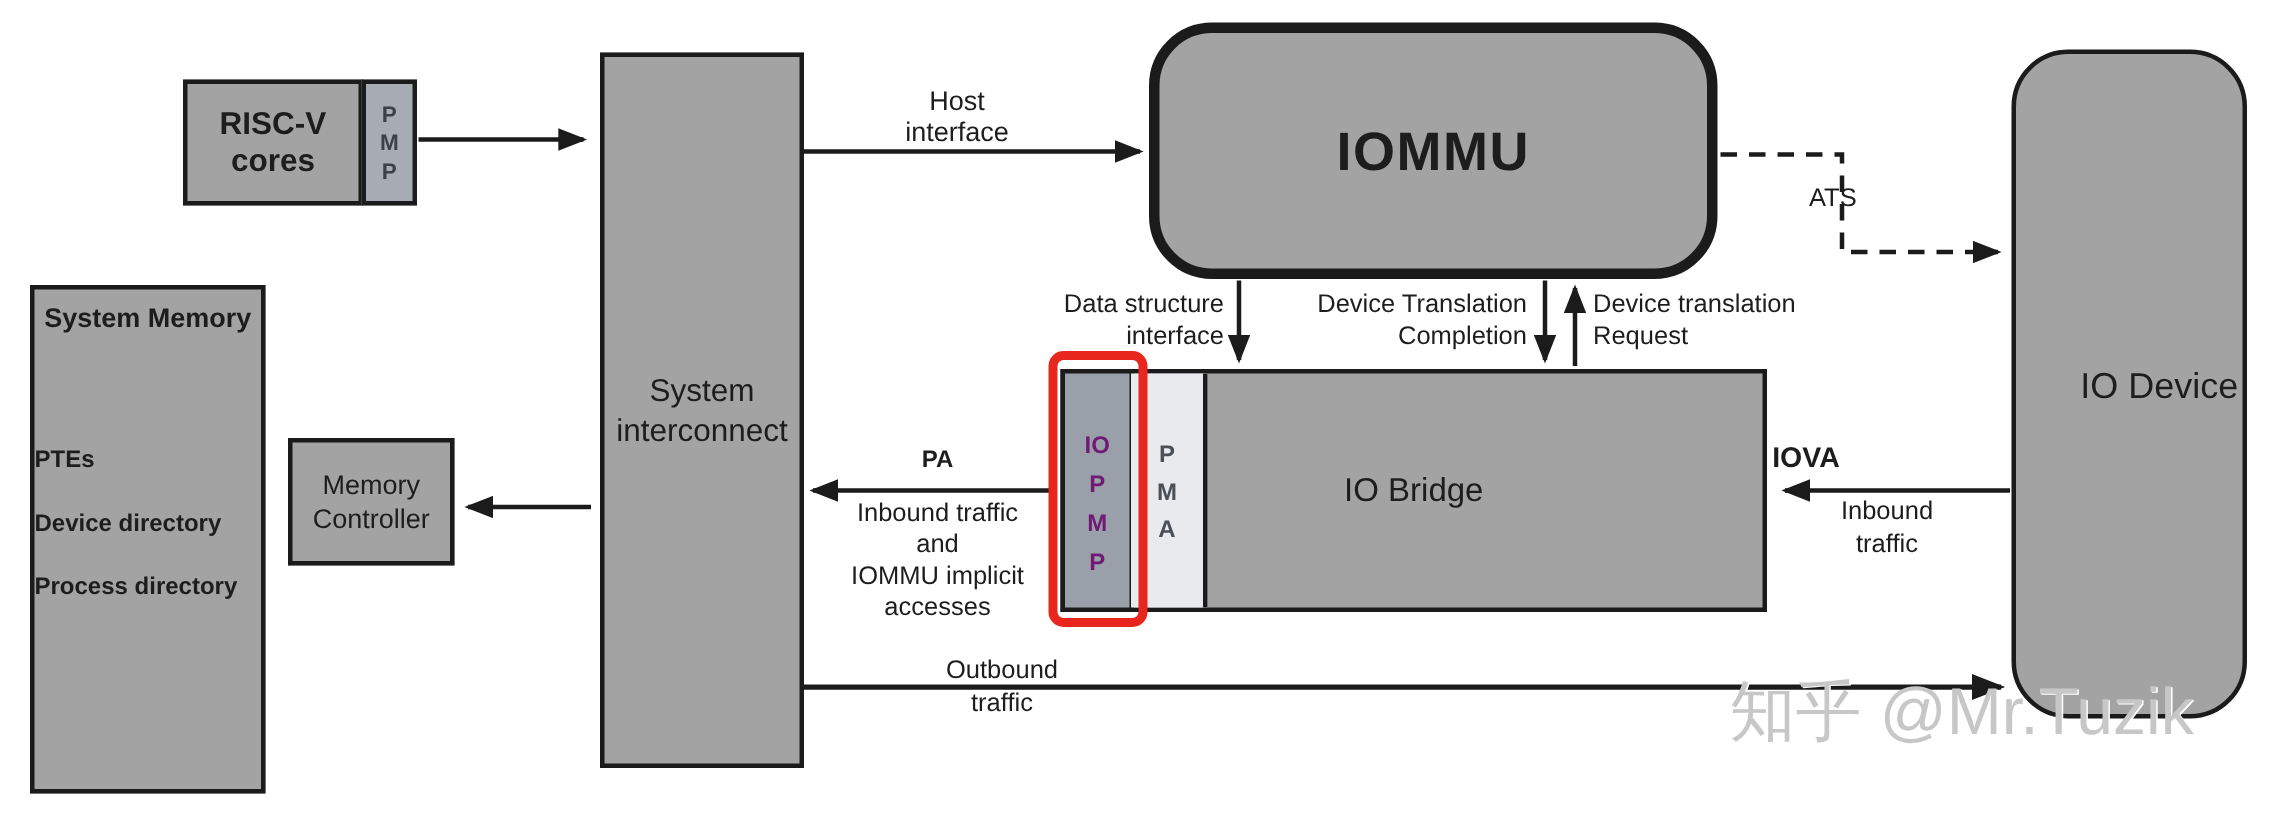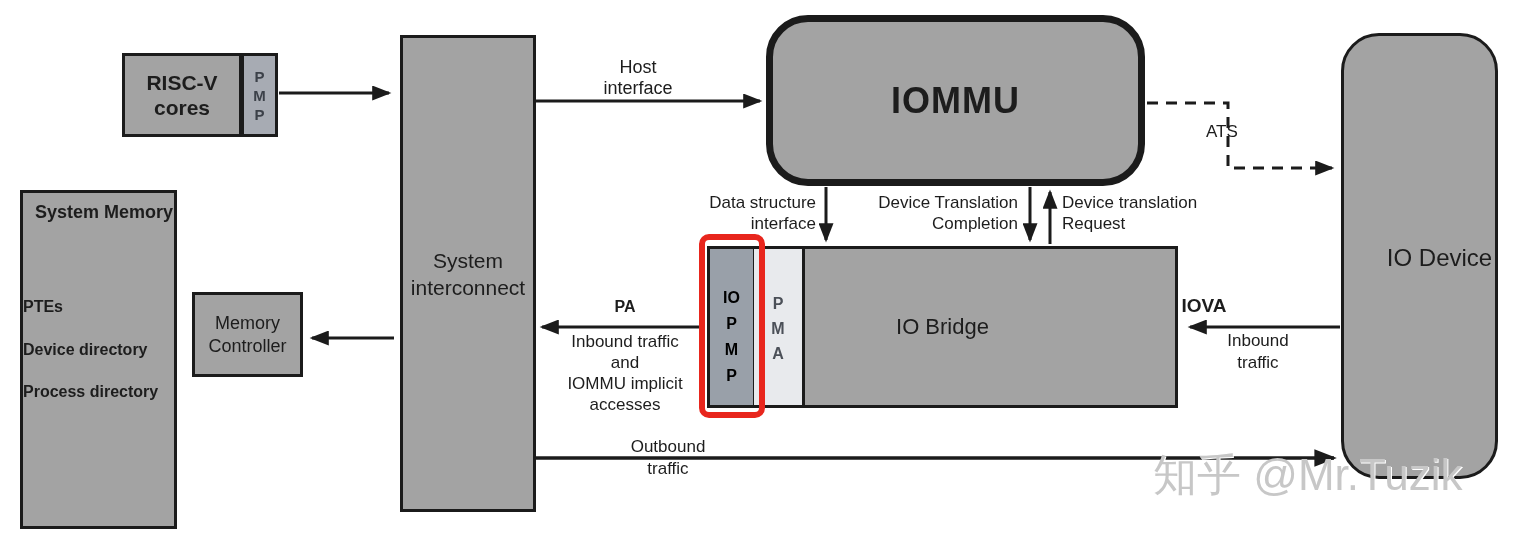--- a/index.html
+++ b/index.html
@@ -21,27 +21,27 @@
   .preline{white-space:pre-line;}
   .lbl{position:absolute;line-height:21px;font-size:17px;}
   svg.wires{position:absolute;left:0;top:0;z-index:1;}
   .box{z-index:2;}
   .lbl{z-index:3;}
 
   
   #riscv{left:122px;top:53px;width:120px;height:84px;font-weight:bold;font-size:21px;line-height:25px;}
   #pmp{left:241px;top:53px;width:37px;height:84px;font-weight:bold;font-size:15px;line-height:19px;color:#3c4149;text-align:center;}
   #sysmem{left:20px;top:190px;width:157px;height:339px;}
-  #sysmem .title{position:absolute;top:8px;width:100%;text-align:left;font-weight:bold;font-size:18px;line-height:23px;margin-left:12px;}
+  #sysmem .title{position:absolute;top:8px;width:100%;text-align:center;font-weight:bold;font-size:18px;line-height:23px;}
   .memitem{position:absolute;width:100%;text-align:left;font-weight:bold;font-size:16px;}
   #memctrl{left:192px;top:292px;width:111px;height:85px;font-size:18px;line-height:23px;}
   #sysint{left:400px;top:35px;width:136px;height:477px;font-size:21px;line-height:27px;}
   #iommu{left:766px;top:15px;width:379px;height:171px;border-width:7px;border-radius:42px;font-weight:bold;font-size:36px;letter-spacing:1px;}
   #iobridge{left:707px;top:246px;width:471px;height:162px;font-size:22px;}
-  #iopmp{left:707px;top:246px;width:49px;height:162px;background:#99a0a9;font-weight:bold;font-size:16px;line-height:26px;color:#000000;text-align:center;padding-top:36px;}
+  #iopmp{left:707px;top:246px;width:49px;height:162px;background:#99a0a9;font-weight:bold;font-size:16px;line-height:26px;color:#701a75;text-align:center;padding-top:36px;}
   #pma{left:754px;top:249px;width:51px;height:156px;background:#e8eaed;border:none;border-right:3px solid #1b1b1b;font-weight:bold;font-size:16px;line-height:25px;color:#4b5058;text-align:center;padding-top:42px;}
   #redbox{left:699px;top:234px;width:66px;height:184px;background:transparent;border:6px solid #e8261d;border-radius:10px;z-index:4;}
   #iodevice{left:1341px;top:33px;width:157px;height:446px;border-radius:38px;}
   #iodevice .title{position:absolute;top:208px;width:100%;text-align:center;font-size:24px;padding-left:20px;}
 
   
   #lbl-host{left:578px;top:57px;width:120px;text-align:center;font-size:18px;line-height:21px;}
   #lbl-datastruct{left:690px;top:192px;width:126px;text-align:right;}
   #lbl-completion{left:860px;top:192px;width:158px;text-align:right;}
   #lbl-request{left:1062px;top:192px;width:170px;text-align:left;}

